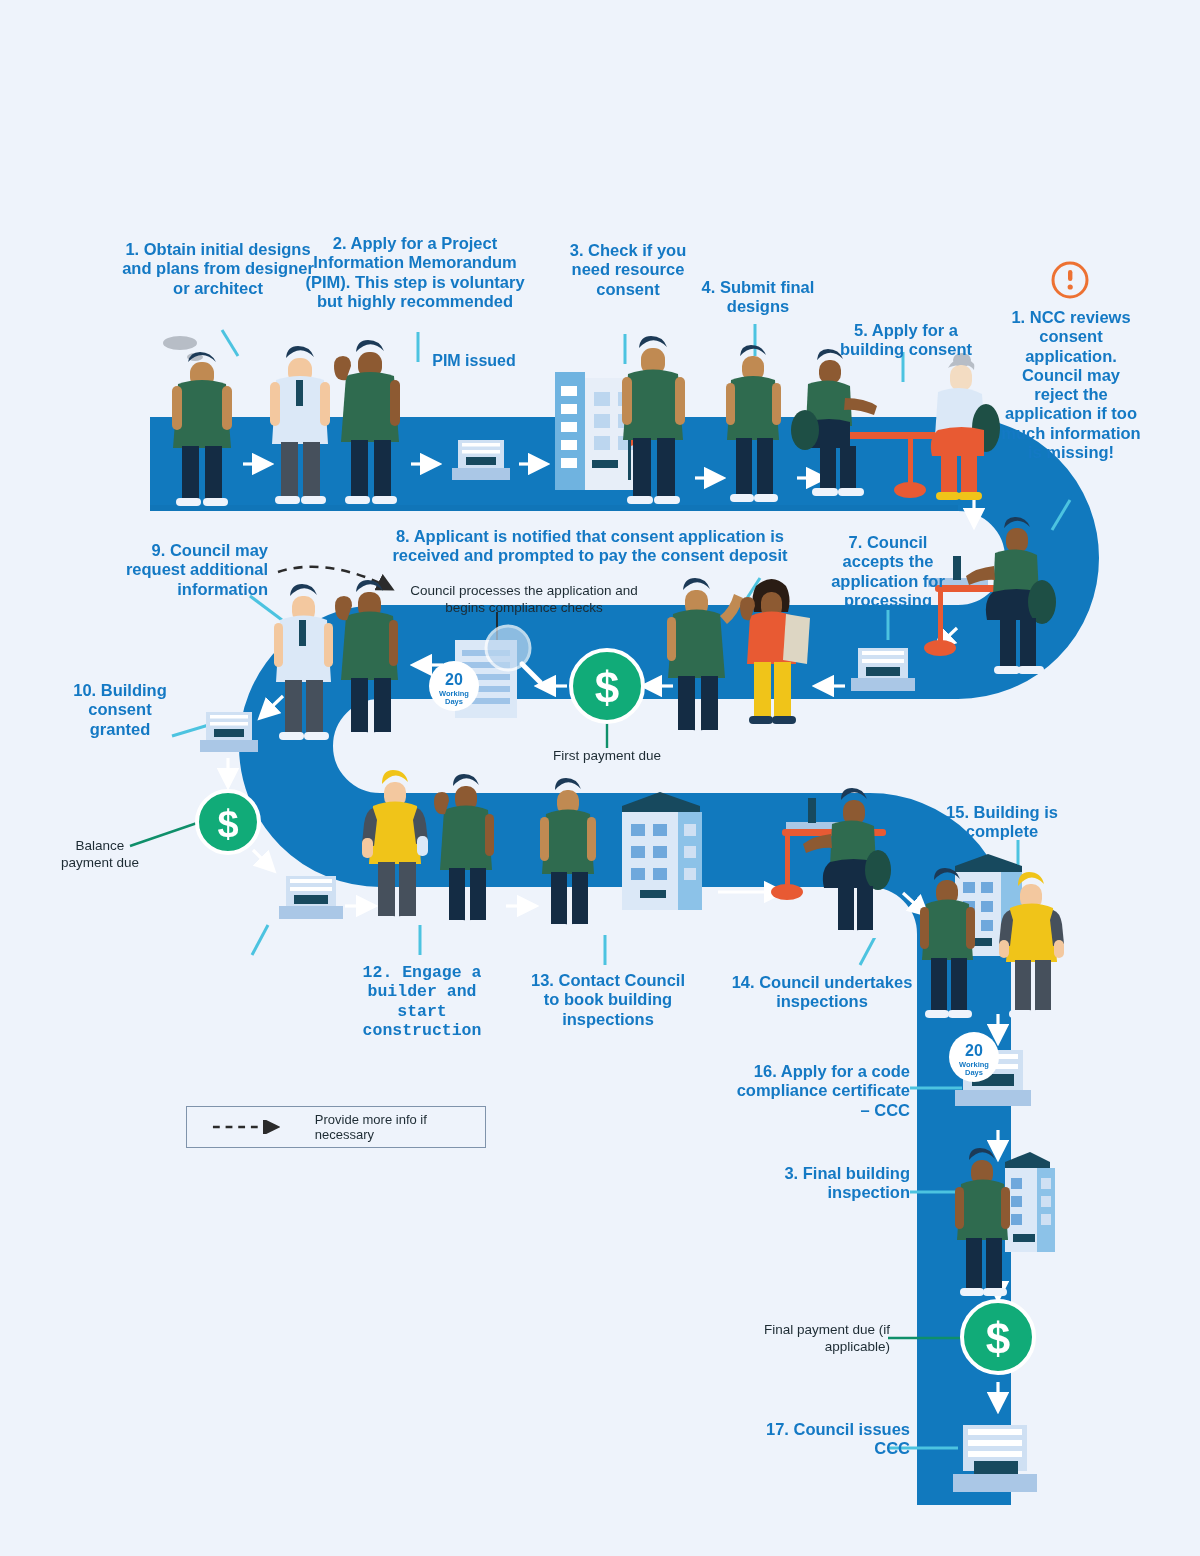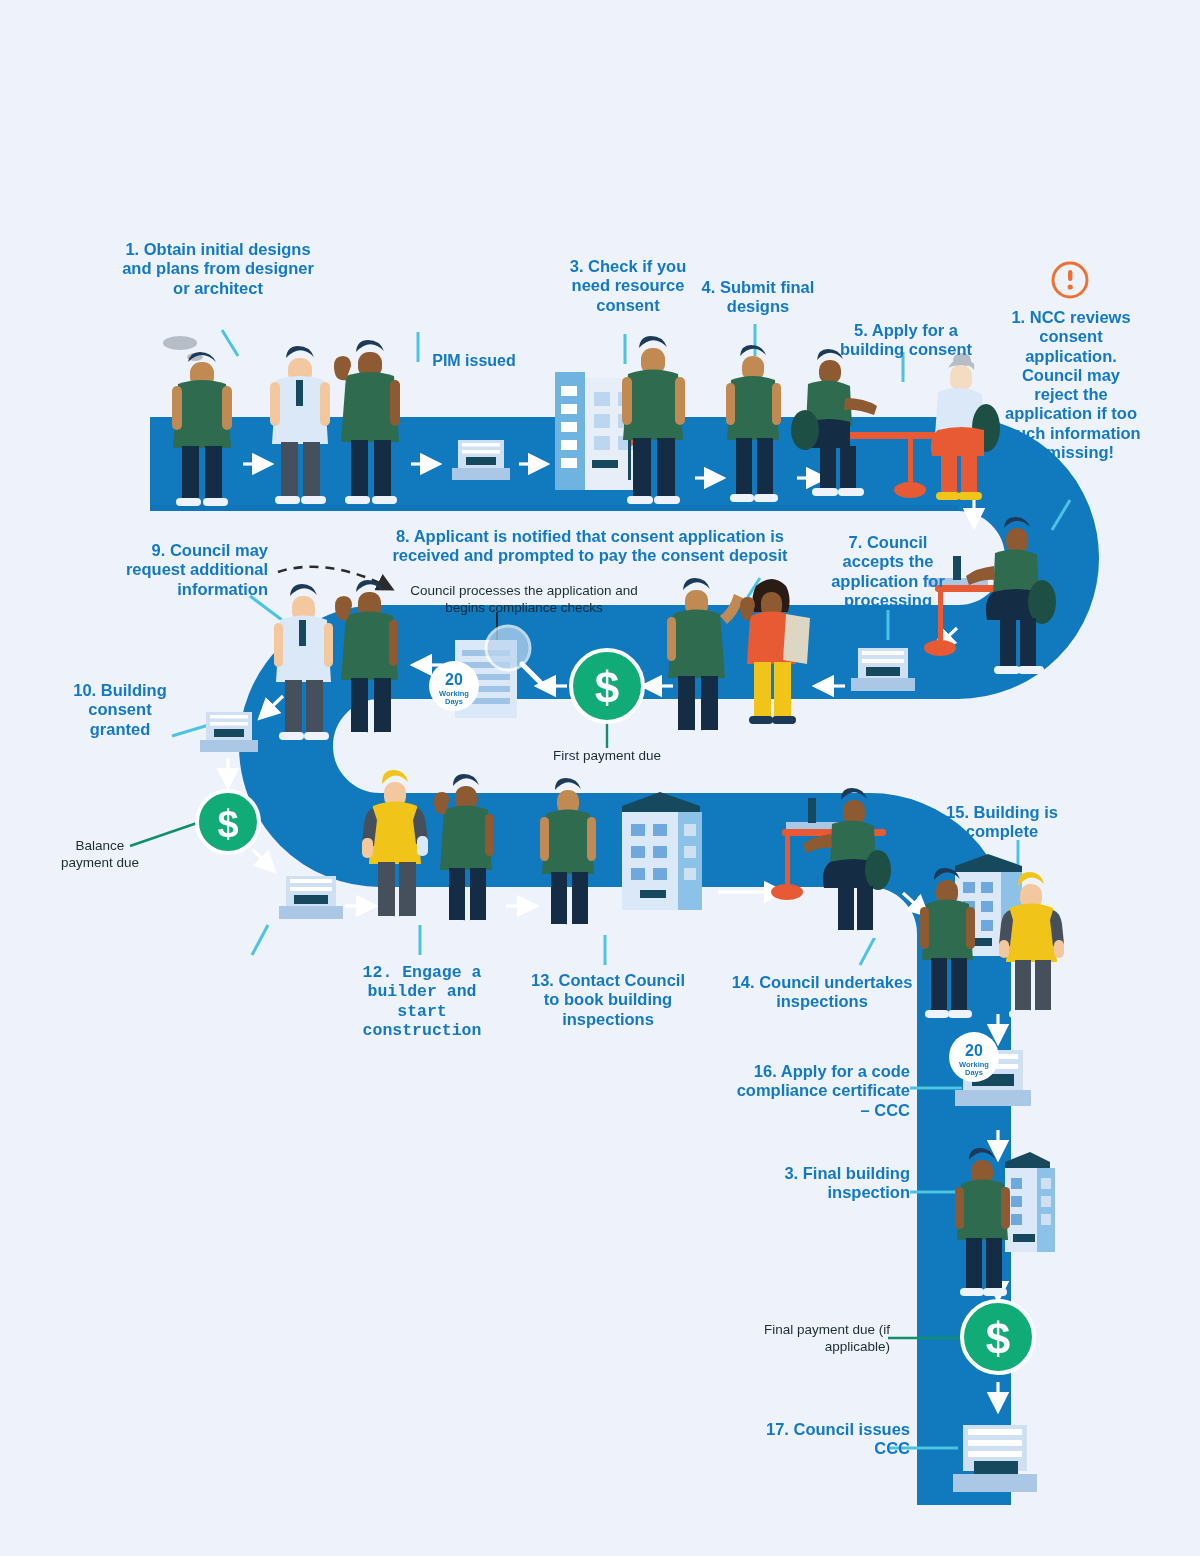--- a/index.html
+++ b/index.html
@@ -604,22 +604,23 @@
       <rect x="960" y="1288" width="24" height="8" rx="4" fill="#eef3fb"></rect>
       <rect x="983" y="1288" width="24" height="8" rx="4" fill="#eef3fb"></rect>
     </g>
 
     </g>
   </svg>
 
 
   <div class="lbl big" style="left:118px;top:240px;width:200px;">1. Obtain initial designs and plans from designer or architect</div>
 
-
-  <div class="lbl big" style="left:558px;top:257px;width:140px;">3. Check if you need resource consent</div>
+  <div class="lbl big" style="left:295px;top:234px;width:240px;">2. Apply for a Project Information Memorandum (PIM). This step is voluntary but highly recommended</div>
+
+  <div class="lbl big" style="left:558px;top:241px;width:140px;">3. Check if you need resource consent</div>
 
   <div class="lbl big" style="left:697px;top:278px;width:122px;">4. Submit final designs</div>
 
   <div class="lbl big" style="left:832px;top:321px;width:148px;">5. Apply for a building consent</div>
 
   <div class="lbl big" style="left:1000px;top:308px;width:142px;">1. NCC reviews consent application. Council may reject the application if too much information is missing!</div>
 
   <div class="lbl big" style="left:818px;top:533px;width:140px;">7. Council accepts the application for processing</div>
 
   <div class="lbl big" style="left:368px;top:527px;width:444px;">8. Applicant is notified that consent application is received and prompted to pay the consent deposit</div>
@@ -646,14 +647,25 @@
   <div class="lbl mid" style="left:415px;top:352px;width:118px;">PIM issued</div>
 
   <div class="note" style="left:404px;top:583px;width:240px;">Council processes the application and begins compliance checks</div>
 
   <div class="note" style="left:527px;top:748px;width:160px;">First payment due</div>
 
   <div class="note" style="left:60px;top:838px;width:80px;">Balance payment due</div>
 
   <div class="note" style="left:730px;top:1322px;width:160px;text-align:right;">Final payment due (if applicable)</div>
 
+  <div id="legend">
+    <svg class="lg-arrow" width="80" height="14" viewBox="0 0 80 14">
+      <defs>
+        <marker id="lgArrow" markerWidth="7" markerHeight="7" refX="5" refY="3.5" orient="auto">
+          <path d="M0,0 L7,3.5 L0,7 Z" fill="#2b2b2b"></path>
+        </marker>
+      </defs>
+      <line x1="2" y1="7" x2="66" y2="7" stroke="#2b2b2b" stroke-width="2.6" stroke-dasharray="7 6" marker-end="url(#lgArrow)"></line>
+    </svg>
+    <span class="lg-text">Provide more info if necessary</span>
+  </div>
 
 </div>
 
 </body></html>

